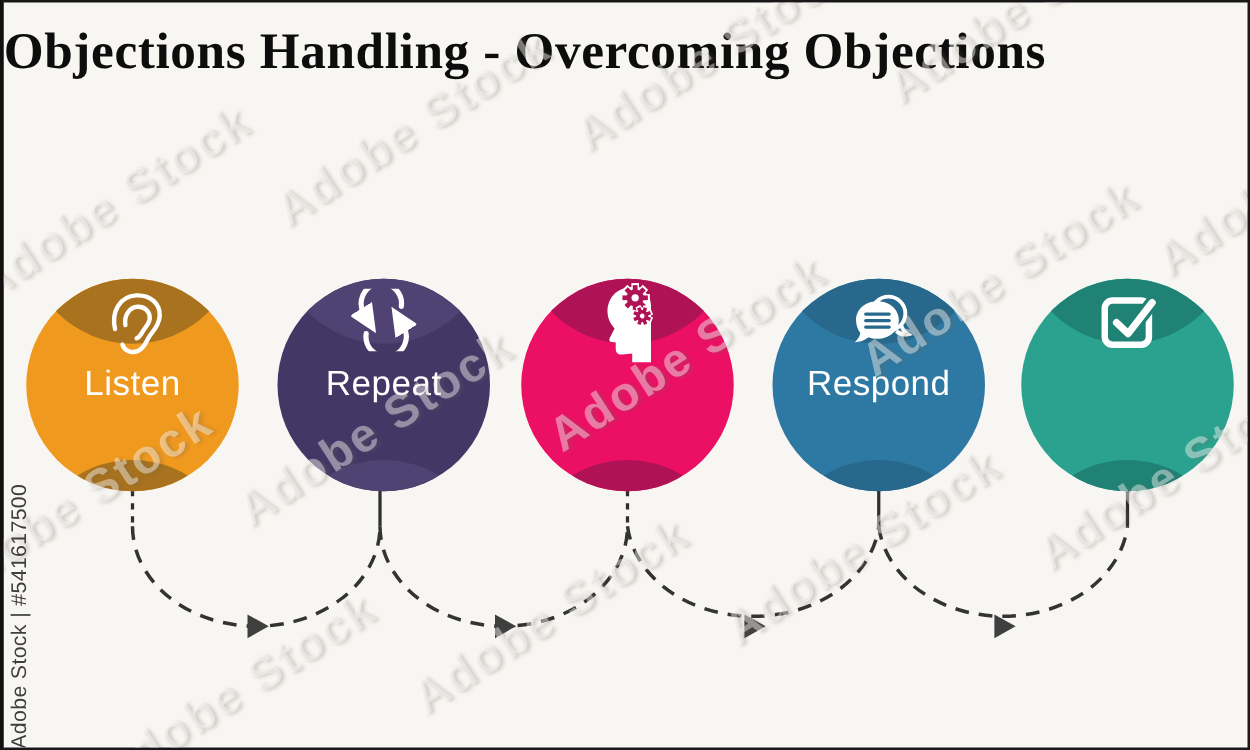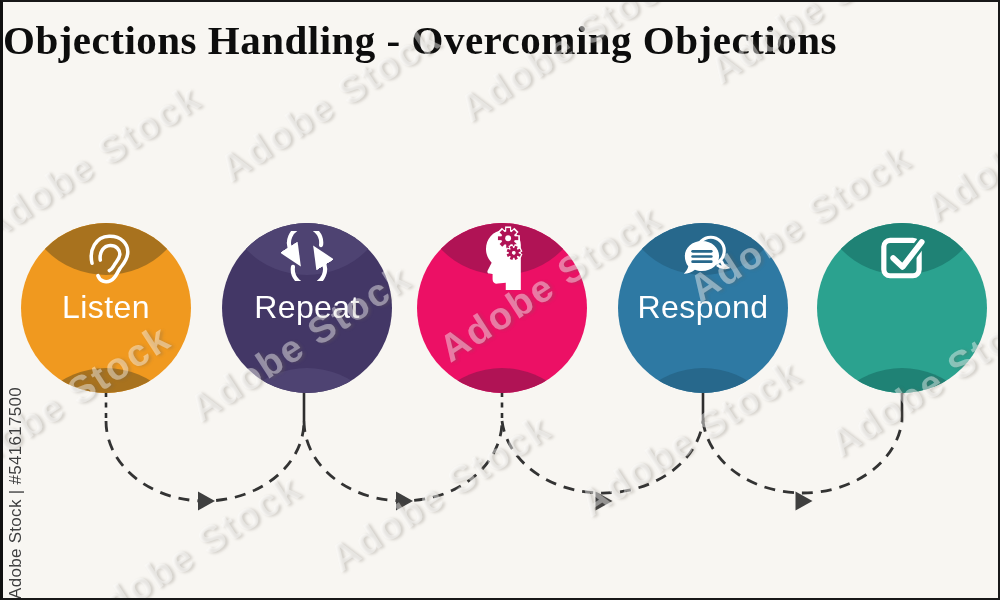--- a/index.html
+++ b/index.html
@@ -46,21 +46,21 @@
     position:absolute;
     left:50%;transform:translateX(-50%);
     z-index:2;
   }
   .step .label{
     position:absolute;
     left:50%;top:50%;
     transform:translate(-50%,-52%);
     z-index:2;
     color:#fff;
-    font-size:32px;
+    font-size:28px;
     letter-spacing:0.4px;
     white-space:nowrap;
   }
   
   .connectors{
     position:absolute;left:0;top:0;
     width:1000px;height:600px;
     z-index:2;
     pointer-events:none;
   }

